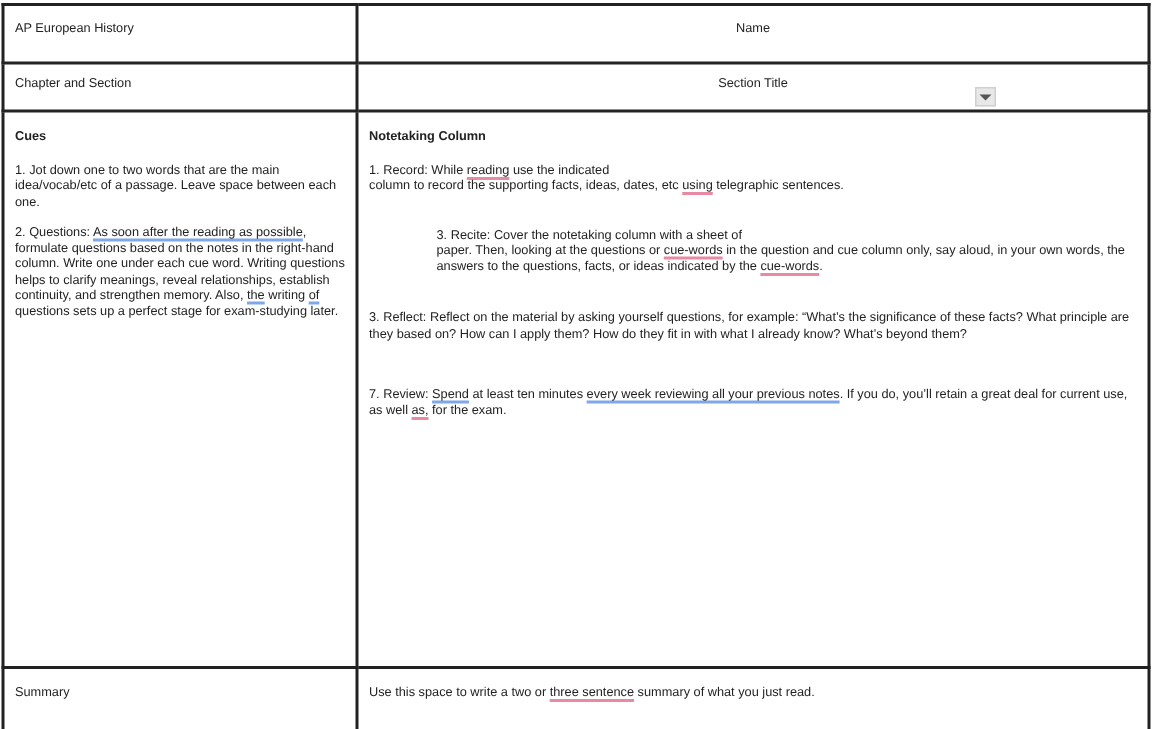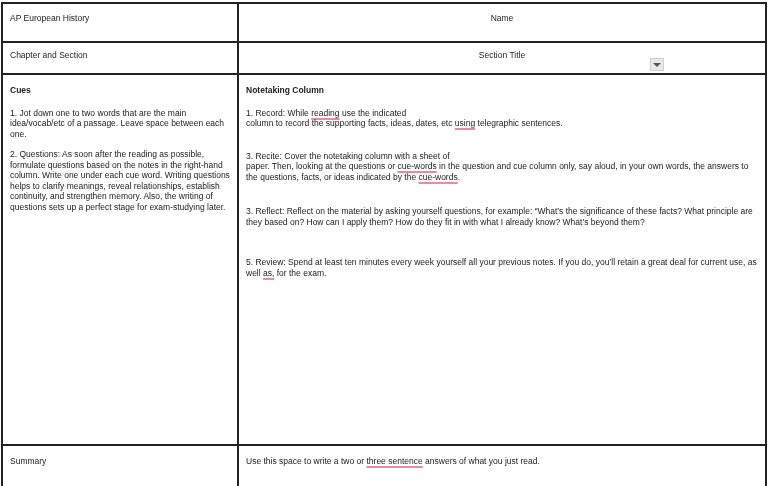--- a/index.html
+++ b/index.html
@@ -9,25 +9,25 @@
   table.cornell td { border:2px solid #222; vertical-align:top; font-size:8.5px; line-height:10.5px; padding:0 7px; }
   .r1 td { height:28px; }
   .r2 td { height:23px; }
   .r3 td { height:359px; }
   .r4 td { height:66px; }
   .cell-left { width:220px; }
   .hdr-left { padding-top:9px !important; }
   .hdr-right { text-align:center; padding-top:9px !important; }
   .mid-cell { padding-top:10px !important; }
   .para { margin:0 0 10px 0; }
-  .p-gap2 { margin-top:22px; }
+  .p-gap2 { margin-top:22px;margin-left:45px; }
   .p-gap3 { margin-top:24px; }
   .title { margin-bottom:12px;font-weight:bold; }
   .spell { text-decoration:underline; text-decoration-color:#e88aa3; text-decoration-thickness:2px; text-underline-offset:2px;text-align:right; }
-  .gram { text-decoration-color:#7fa7ea; text-decoration-thickness:2px; text-underline-offset:2px; }
+  .gram { text-decoration:underline; text-decoration-color:#7fa7ea; text-decoration-thickness:2px; text-underline-offset:2px; }
   .dropdown { position:absolute; right:8px; top:58px; width:12px; height:11px; background:#e8e8e8; border:1px solid #d0d0d0; display:flex; align-items:center; justify-content:center; }
   .dropdown .tri { width:0; height:0; border-left:4px solid transparent; border-right:4px solid transparent; border-top:4px solid #555; }
   .summary-cell { padding-top:10px !important; }
 </style>
 </head>
 <body>
 
 <div class="page">
   <table class="cornell">
     <tbody>
@@ -43,25 +43,25 @@
       <td class="cell-left mid-cell">
         <div class="title">Cues</div>
         <p class="para">1. Jot down one to two words that are the main idea/vocab/etc of a passage. Leave space between each one.</p>
         <p class="para"><span>2. Questions:  </span><span class="gram">As soon after the reading as possible</span><span>, formulate questions based on the notes in the right-hand column.  Write one under each cue word. Writing questions helps to clarify meanings, reveal relationships, establish continuity, and strengthen memory.  Also, </span><span class="gram">the</span><span> writing </span><span class="gram">of</span><span> questions sets up a perfect stage for exam-studying later.</span></p>
       </td>
       <td class="mid-cell" style="position:relative;">
         <div class="title">Notetaking Column</div>
         <p class="para"><span>1. Record: While </span><span class="spell">reading</span><span> use the indicated</span><br><span>column to record the supporting facts, ideas, dates, etc </span><span class="spell">using</span><span> telegraphic sentences.</span></p>
         <p class="para p-gap2"><span>3. Recite: Cover the notetaking column with a sheet of</span><br><span>paper.  Then, looking at the questions or </span><span class="spell">cue-words</span><span> in the question and cue column only, say aloud, in your own words, the answers to the questions, facts, or ideas indicated by the </span><span class="spell">cue-words</span><span>.</span></p>
         <p class="para p-gap3">3. Reflect:  Reflect on the material by asking yourself questions, for example: “What’s the significance of these facts?  What principle are they based on?  How can I apply them?  How do they fit in with what I already know?  What’s beyond them?</p>
-        <p class="para" style="margin-top:30px;"><span>5. Review: </span><span class="gram">Spend</span><span> at least ten minutes </span><span class="gram">every week yourself all your previous notes</span><span>.  If you do, you’ll retain a great deal for current use, as well </span><span class="spell">as,</span><span> for the exam.</span></p>
+        <p class="para" style="margin-top:30px;"><span>7. Review: </span><span class="gram">Spend</span><span> at least ten minutes </span><span class="gram">every week reviewing all your previous notes</span><span>.  If you do, you’ll retain a great deal for current use, as well </span><span class="spell">as,</span><span> for the exam.</span></p>
       </td>
     </tr>
     <tr class="r4">
       <td class="cell-left summary-cell"><span>Summary</span></td>
-      <td class="summary-cell"><span>Use this space to write a two or </span><span class="spell">three sentence</span><span> answers of what you just read.</span></td>
+      <td class="summary-cell"><span>Use this space to write a two or </span><span class="spell">three sentence</span><span> summary of what you just read.</span></td>
     </tr>
   </tbody>
     </table>
   <div class="dropdown">
       <span class="tri"></span>
     </div>
 </div>
 
 </body></html>

